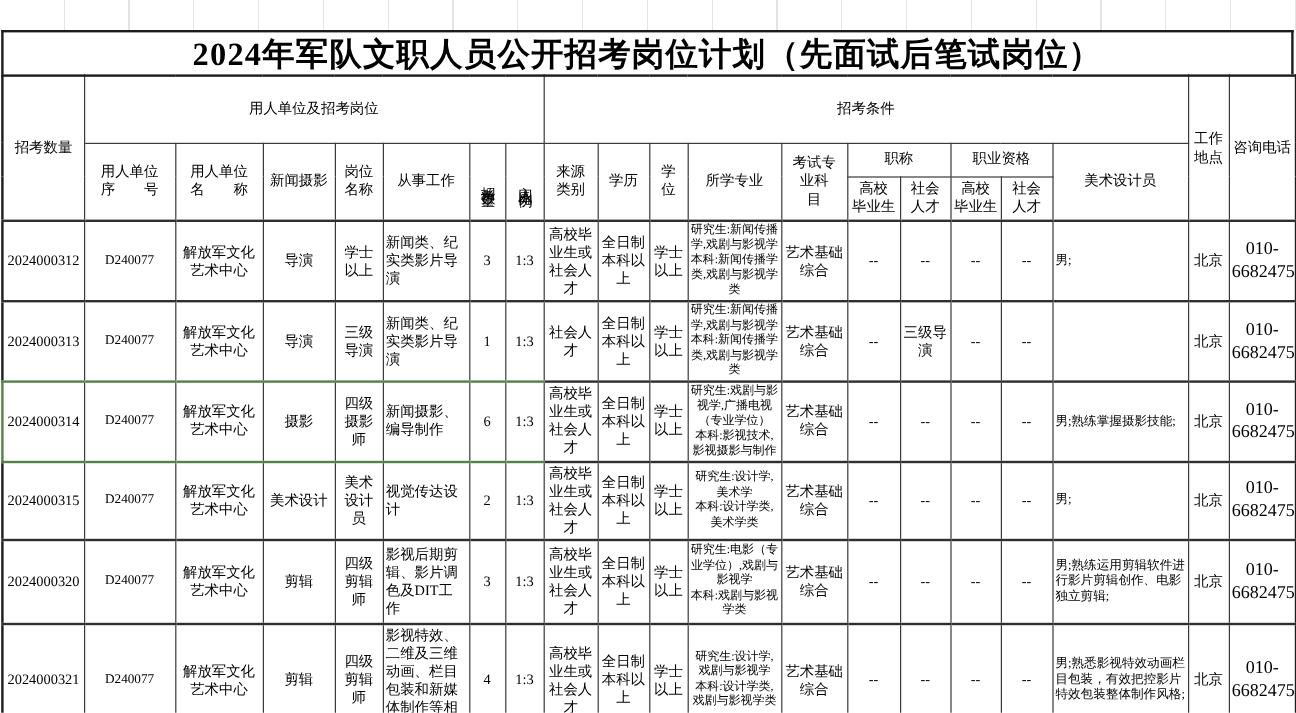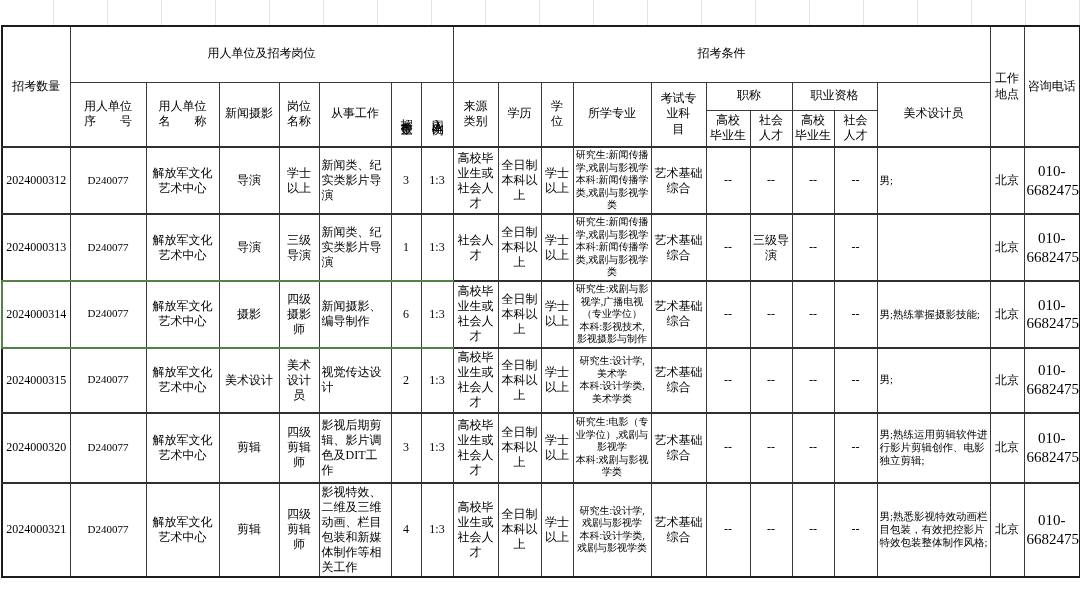--- a/index.html
+++ b/index.html
@@ -35,20 +35,21 @@
   
   .hl{border-top:2px solid #55804a !important;border-bottom:2px solid #55804a !important;}
   .hll{border-left:2px solid #55804a !important;}
 </style>
 </head>
 <body>
 
 <div class="view">
   <div class="top-strip"></div>
   <div class="sheet">
+    <div class="title-bar">2024年军队文职人员公开招考岗位计划（先面试后笔试岗位）</div>
     <table>
       <colgroup>
         <col style="width:68px">
           <col style="width:76px">
           <col style="width:73px">
         <col style="width:60px">
           <col style="width:40px">
           <col style="width:72px">
         <col style="width:30px">
           <col style="width:32px">

